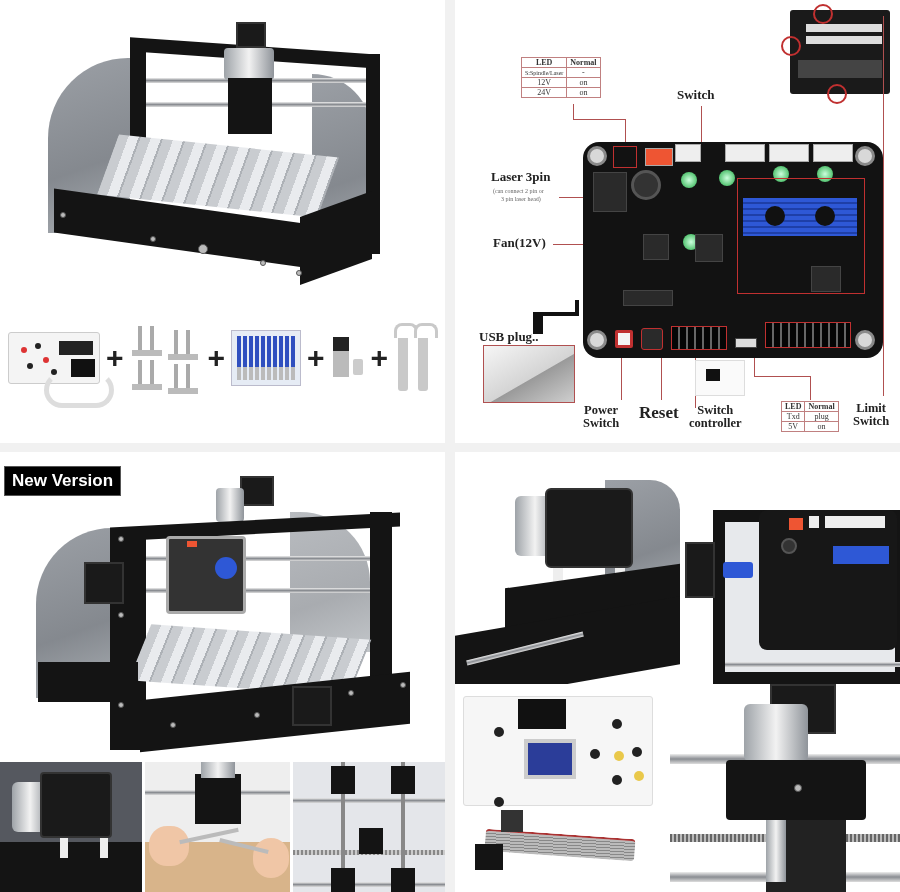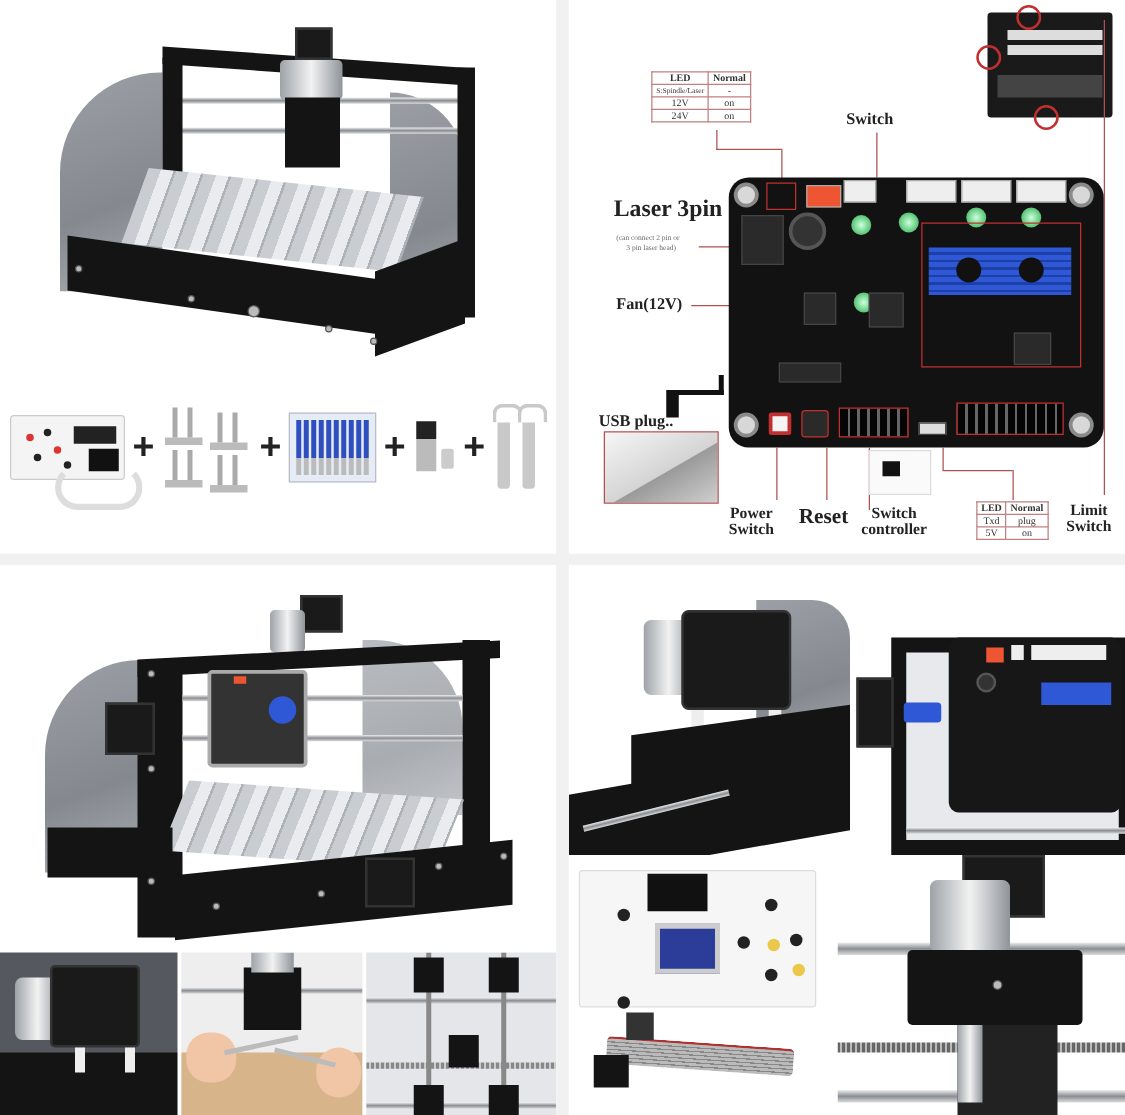--- a/index.html
+++ b/index.html
@@ -185,21 +185,21 @@
         </tr>
   </tbody>
     </table>
   <div class="lead" style="left:118px;top:104px;width:1px;height:16px"></div>
   <div class="lead" style="left:118px;top:119px;width:52px;height:1px"></div>
   <div class="lead" style="left:170px;top:119px;width:1px;height:26px"></div>
 
   <div class="lbl" style="left:222px;top:88px;font-size:13px">Switch</div>
   <div class="lead" style="left:246px;top:106px;width:1px;height:36px"></div>
 
-  <div class="lbl" style="left:36px;top:158px;font-size:19px">Laser 3pin</div>
+  <div class="lbl" style="left:36px;top:170px;font-size:13px">Laser 3pin</div>
   <div class="sub" style="left:38px;top:188px">(can connect 2 pin or</div>
   <div class="sub" style="left:46px;top:196px">3 pin laser head)</div>
   <div class="lead" style="left:104px;top:197px;width:40px;height:1px"></div>
 
   <div class="lbl" style="left:38px;top:236px;font-size:13px">Fan(12V)</div>
   <div class="lead" style="left:98px;top:244px;width:46px;height:1px"></div>
 
   <div class="board">
     <div class="mhole" style="left:4px;top:4px"></div>
     <div class="mhole" style="left:272px;top:4px"></div>
@@ -267,20 +267,21 @@
     <tr>
           <td>5V</td>
           <td>on</td>
         </tr>
   </tbody>
     </table>
   <div class="lbl" style="left:398px;top:402px;font-size:12.5px"><span>Limit</span><br><span>Switch</span></div>
 </div>
 
 <div class="panel" id="p3">
+  <div class="tag">New Version</div>
 
   <div style="position:absolute;left:30px;top:20px;width:400px;height:280px">
     <div class="acrylic" style="left:6px;top:56px;width:76px;height:170px;border-radius:80px 0 0 0"></div>
     <div class="acrylic" style="left:260px;top:40px;width:80px;height:140px;border-radius:0 70px 0 0;opacity:.6"></div>
     <div class="motor" style="left:210px;top:4px;width:34px;height:30px"></div>
     <div class="spindle" style="left:186px;top:16px;width:28px;height:34px;border-radius:4px"></div>
     <div class="blk" style="left:80px;top:48px;width:290px;height:14px;transform:skewY(-3deg)"></div>
     <div class="blk" style="left:80px;top:56px;width:36px;height:222px"></div>
     <div class="blk" style="left:340px;top:40px;width:22px;height:170px"></div>
     <div class="rod" style="left:116px;top:84px;width:224px"></div>

